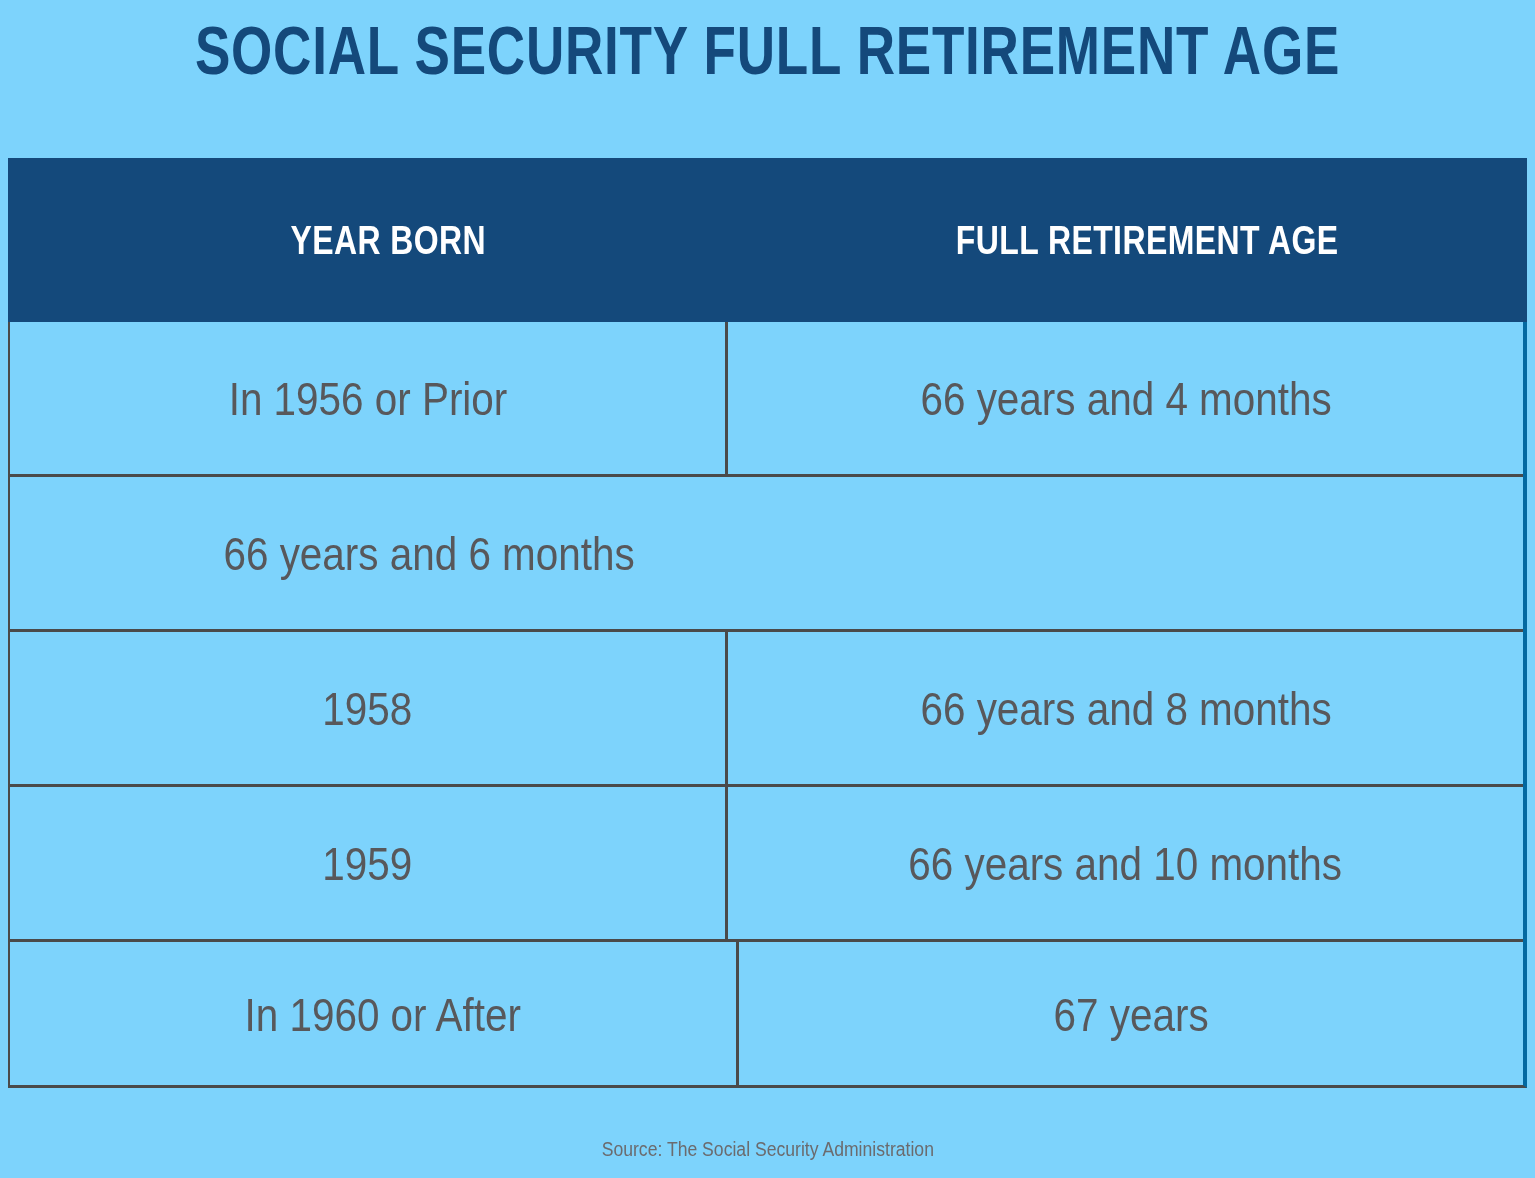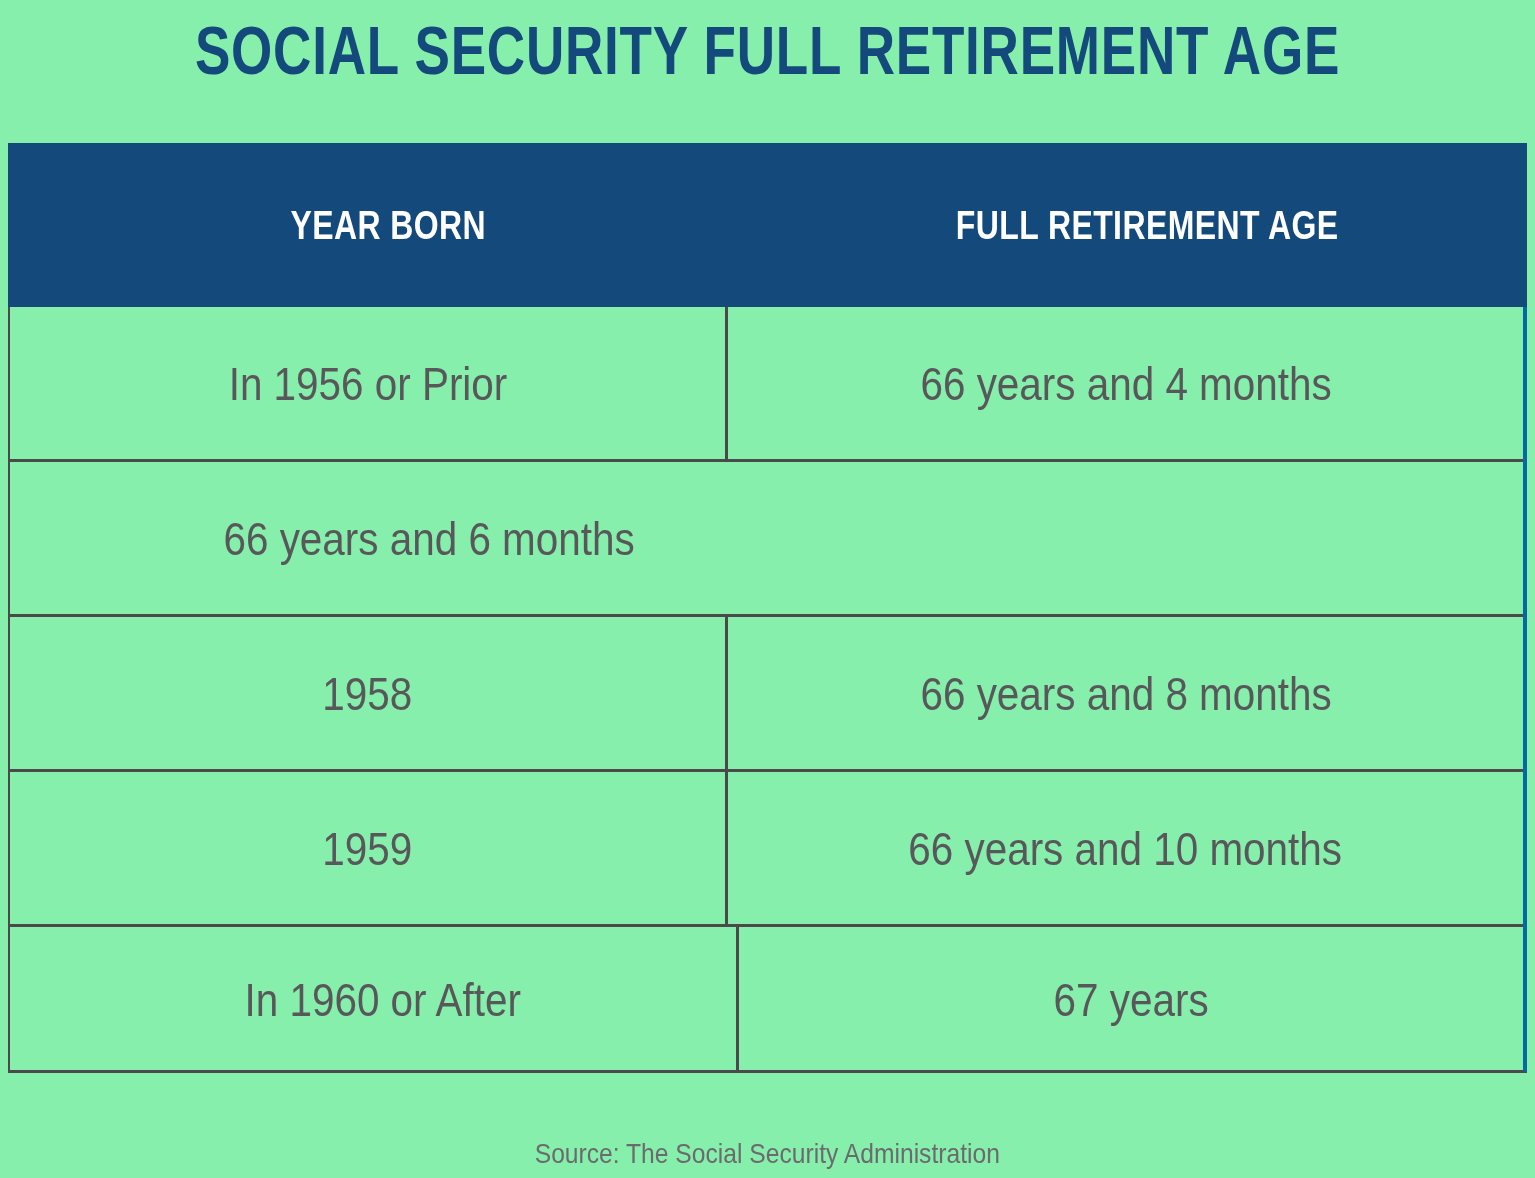--- a/index.html
+++ b/index.html
@@ -11,21 +11,21 @@
     height: 1178px;
     background: #ffffff;
     font-family: "Liberation Sans", sans-serif;
     overflow: hidden;
   }
 
   .infographic {
     position: relative;
     width: 1535px;
     height: 1178px;
-    background: #86efac;
+    background: #7dd3fc;
   }
 
   
   .title {
     position: absolute;
     left: 0;
     top: 10px;
     width: 1535px;
     height: 80px;
     line-height: 80px;
@@ -37,21 +37,21 @@
     letter-spacing: 1px;
     transform: scaleX(0.78);
     transform-origin: center center;
     white-space: nowrap;
   }
 
   
   .table {
     position: absolute;
     left: 8px;
-    top: 143px;
+    top: 158px;
     width: 1519px;
     height: 930px;
     box-sizing: border-box;
   }
 
   .thead {
     position: absolute;
     left: 0;
     top: 0;
     width: 1519px;
@@ -132,21 +132,21 @@
   }
 
   
   .source {
     position: absolute;
     left: 0;
     top: 1138px;
     width: 1535px;
     text-align: center;
     color: #6b6b6e;
-    font-size: 28px;
+    font-size: 20px;
     font-weight: 400;
     white-space: nowrap;
   }
   .source > span {
     display: inline-block;
     transform: scaleX(0.88);
     transform-origin: center center;
   }
 </style>
 </head>

